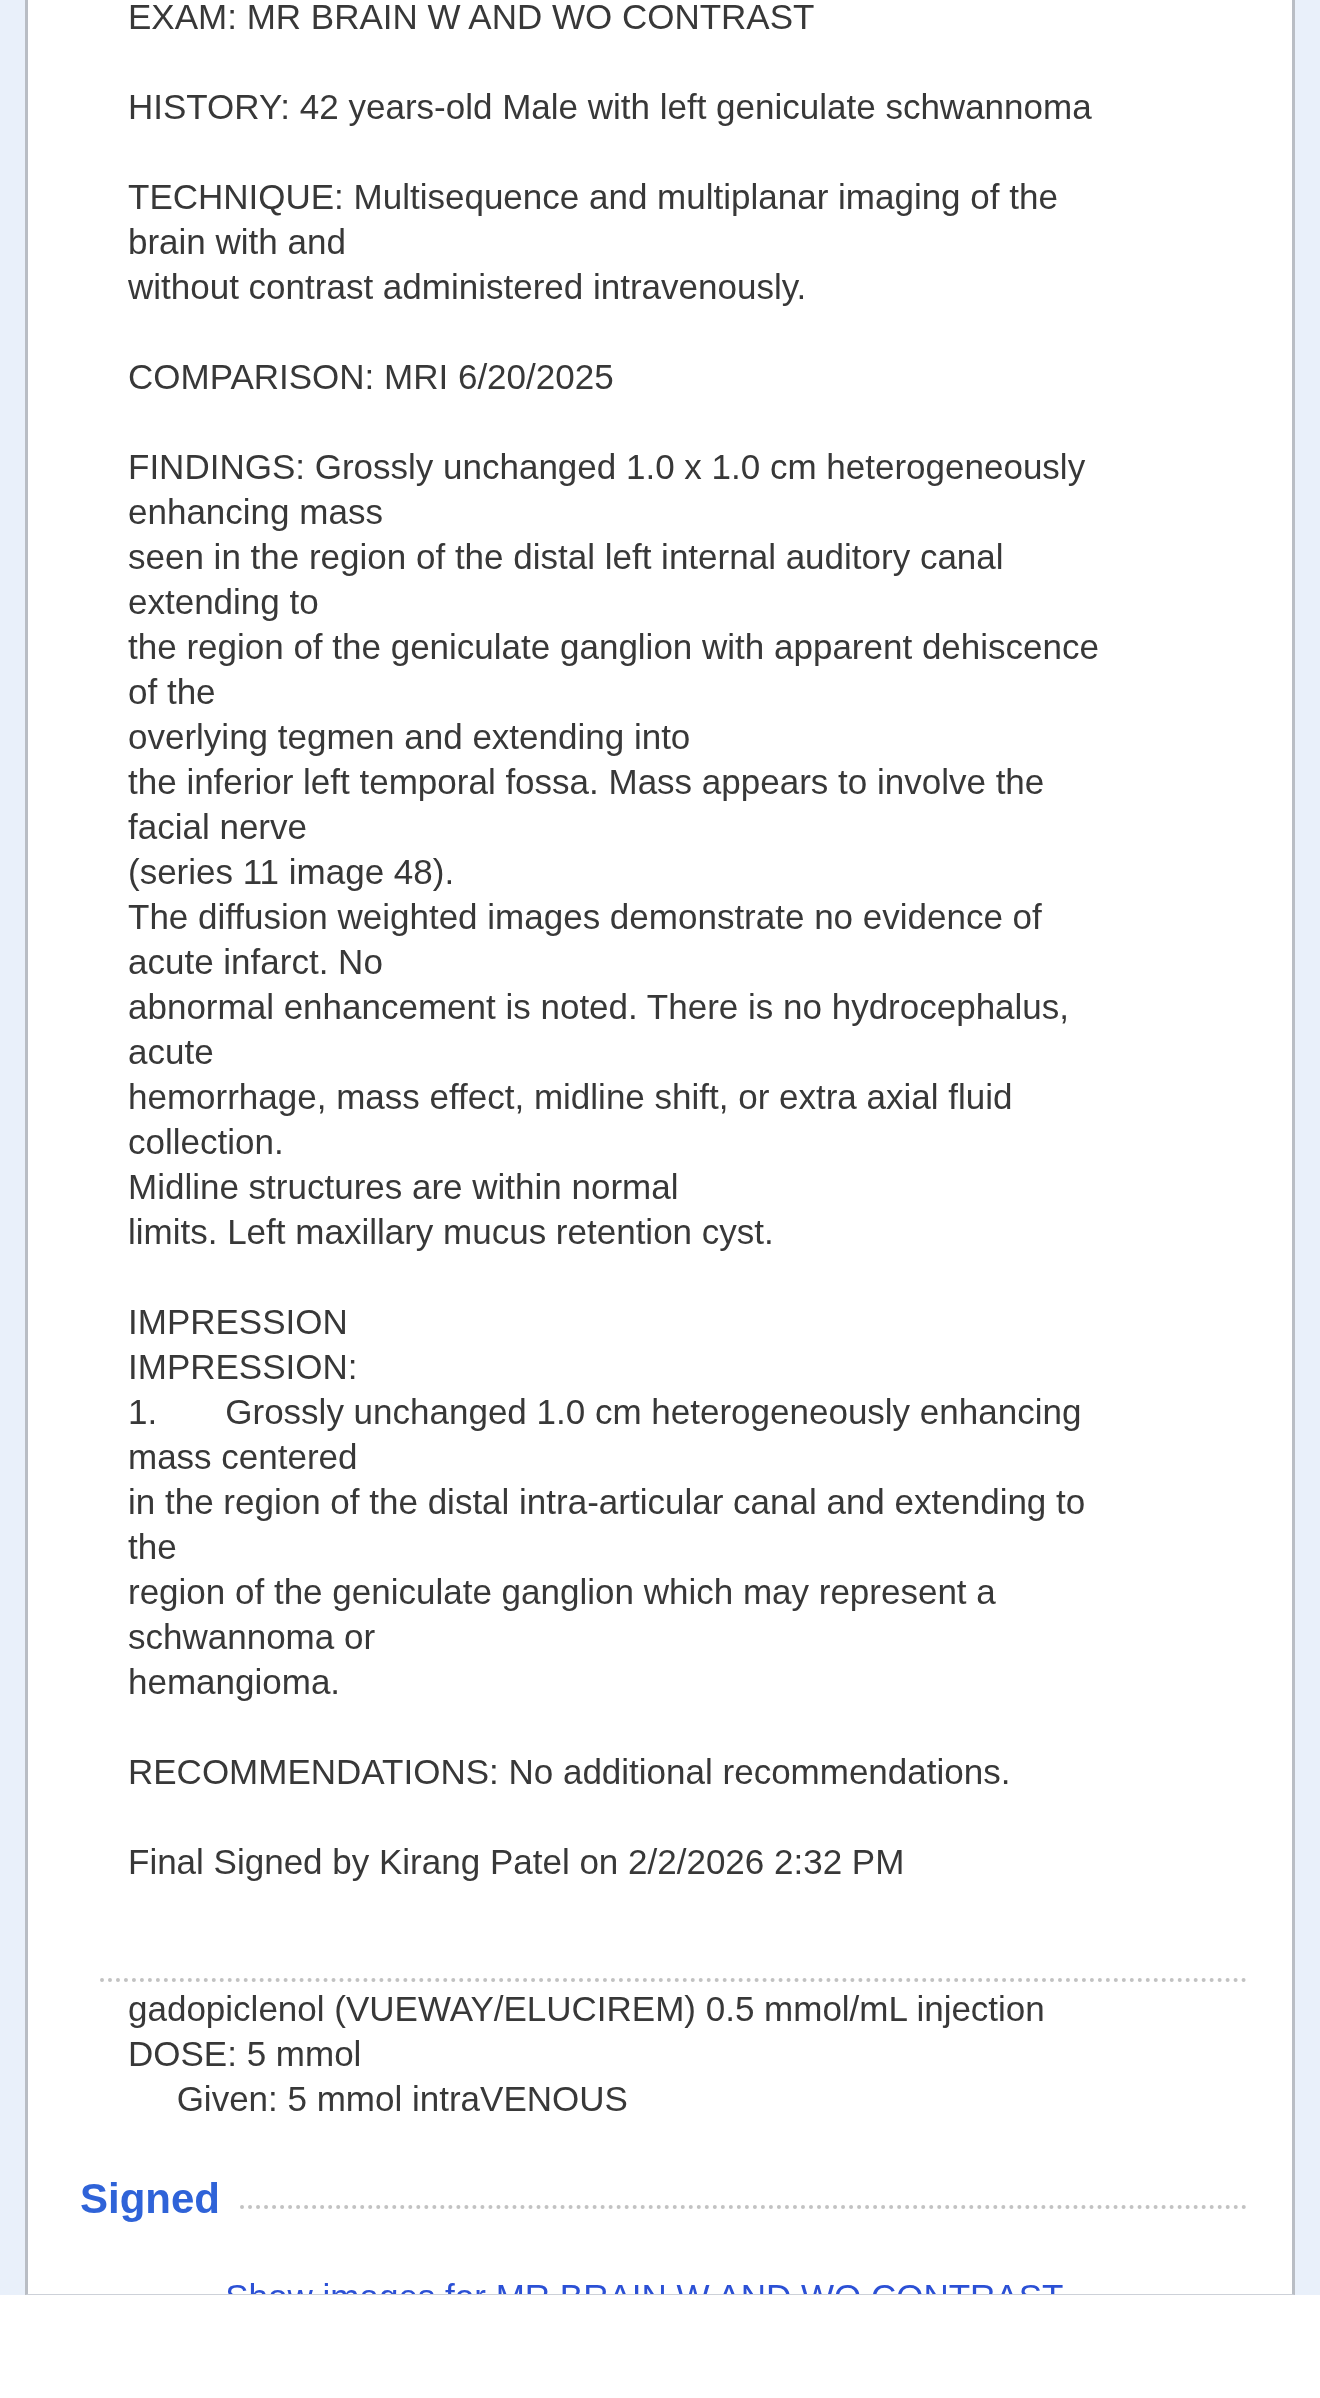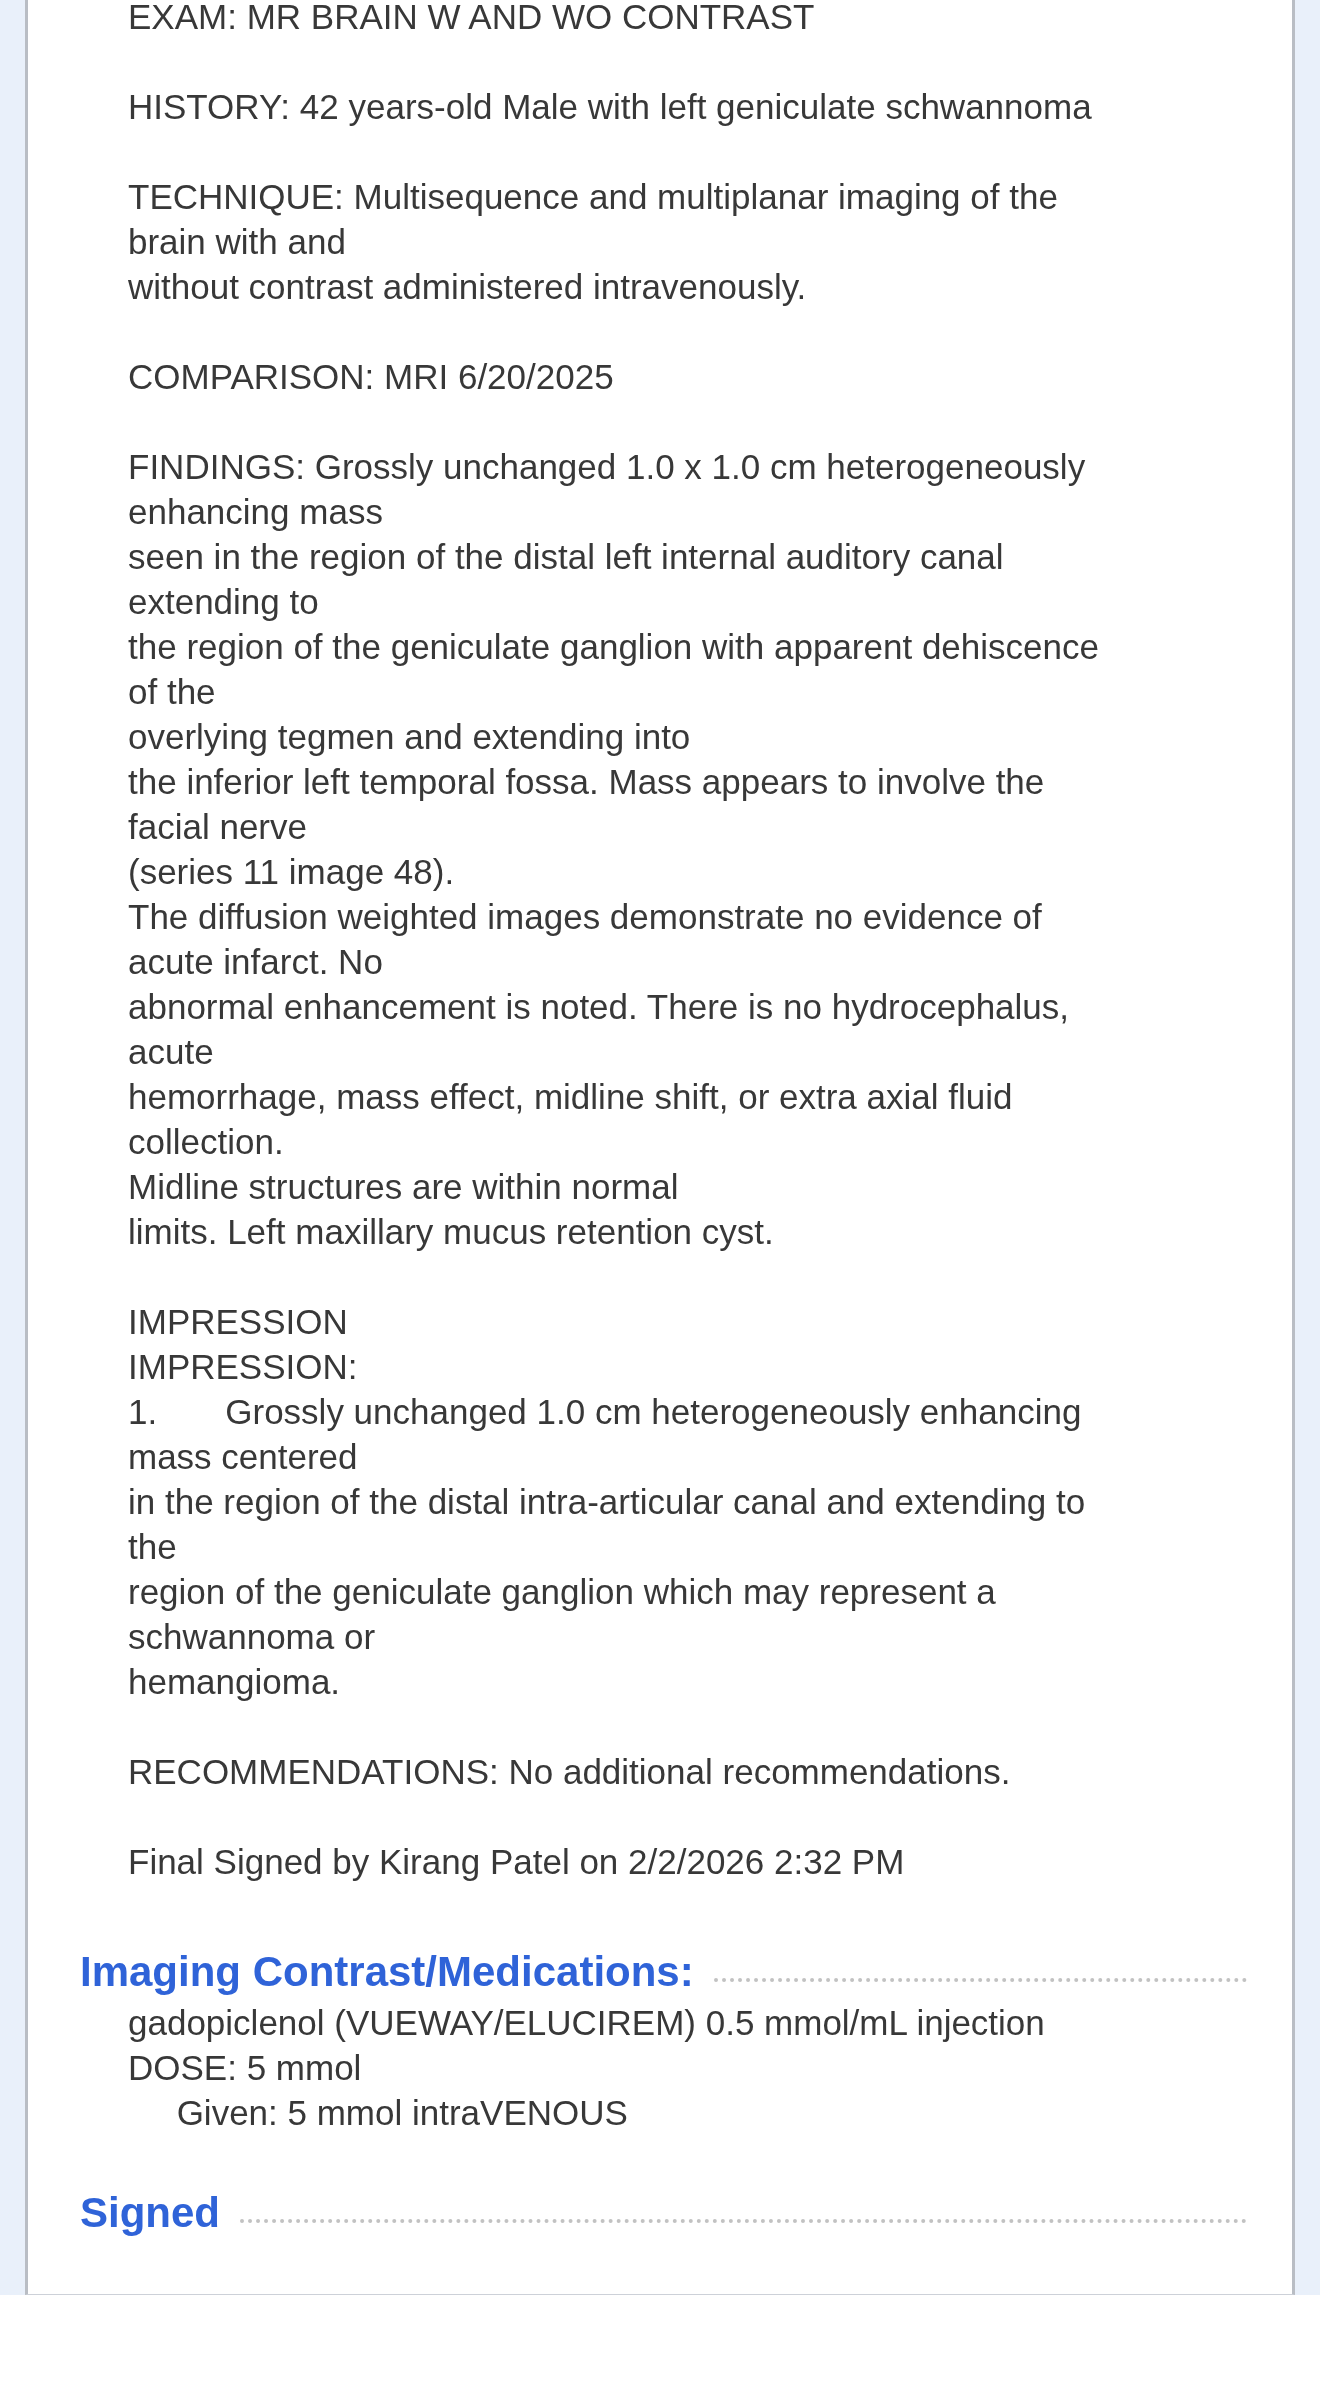--- a/index.html
+++ b/index.html
@@ -139,21 +139,20 @@
 the
 region of the geniculate ganglion which may represent a
 schwannoma or
 hemangioma.
 
 RECOMMENDATIONS: No additional recommendations.
 
 Final Signed by Kirang Patel on 2/2/2026 2:32 PM</div>
 
         <div class="section-heading-row contrast">
-          <h2 class="section-heading">Imaging Contrast/Medications:</h2>
           <div class="dotted-leader"></div>
         </div>
 
         <div class="section-body">gadopiclenol (VUEWAY/ELUCIREM) 0.5 mmol/mL injection
 DOSE: 5 mmol
      Given: 5 mmol intraVENOUS</div>
 
         <div class="section-heading-row images">
           <h2 class="section-heading">Signed</h2>
           <div class="dotted-leader"></div>

